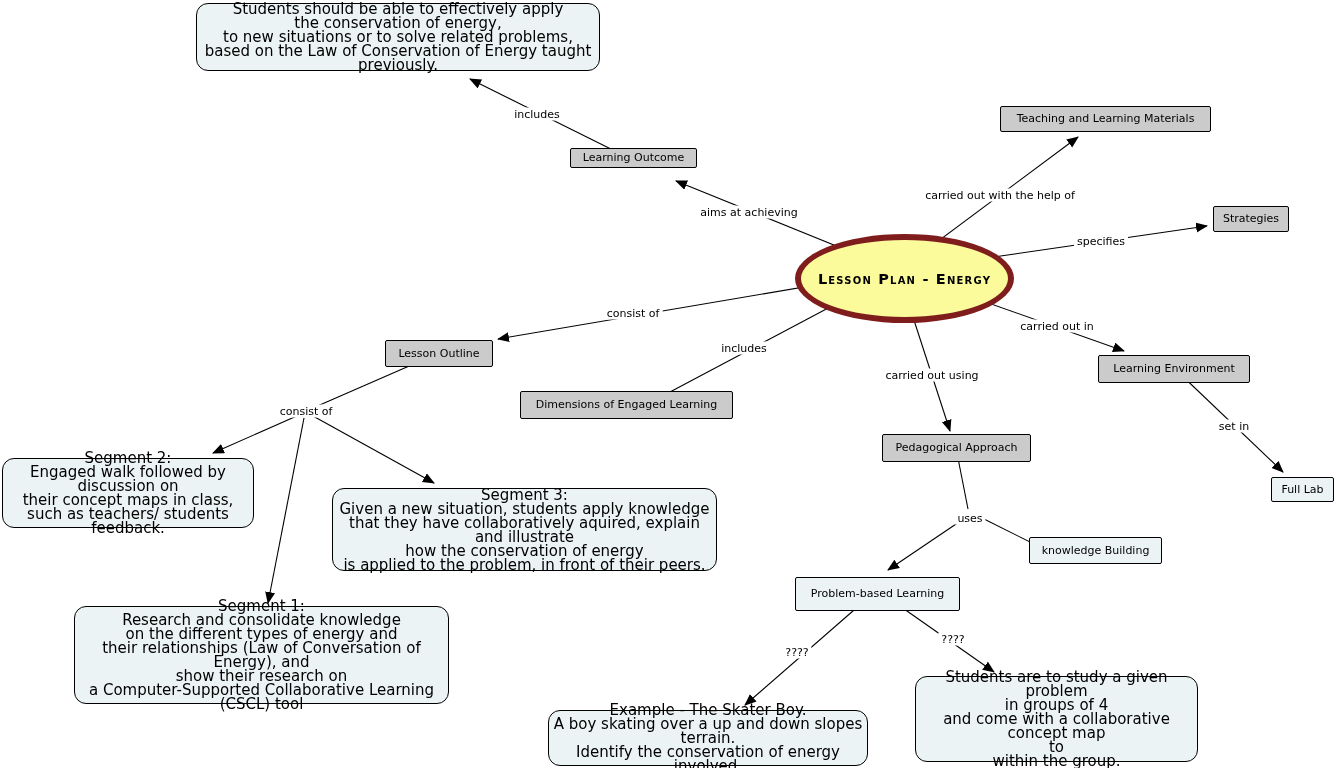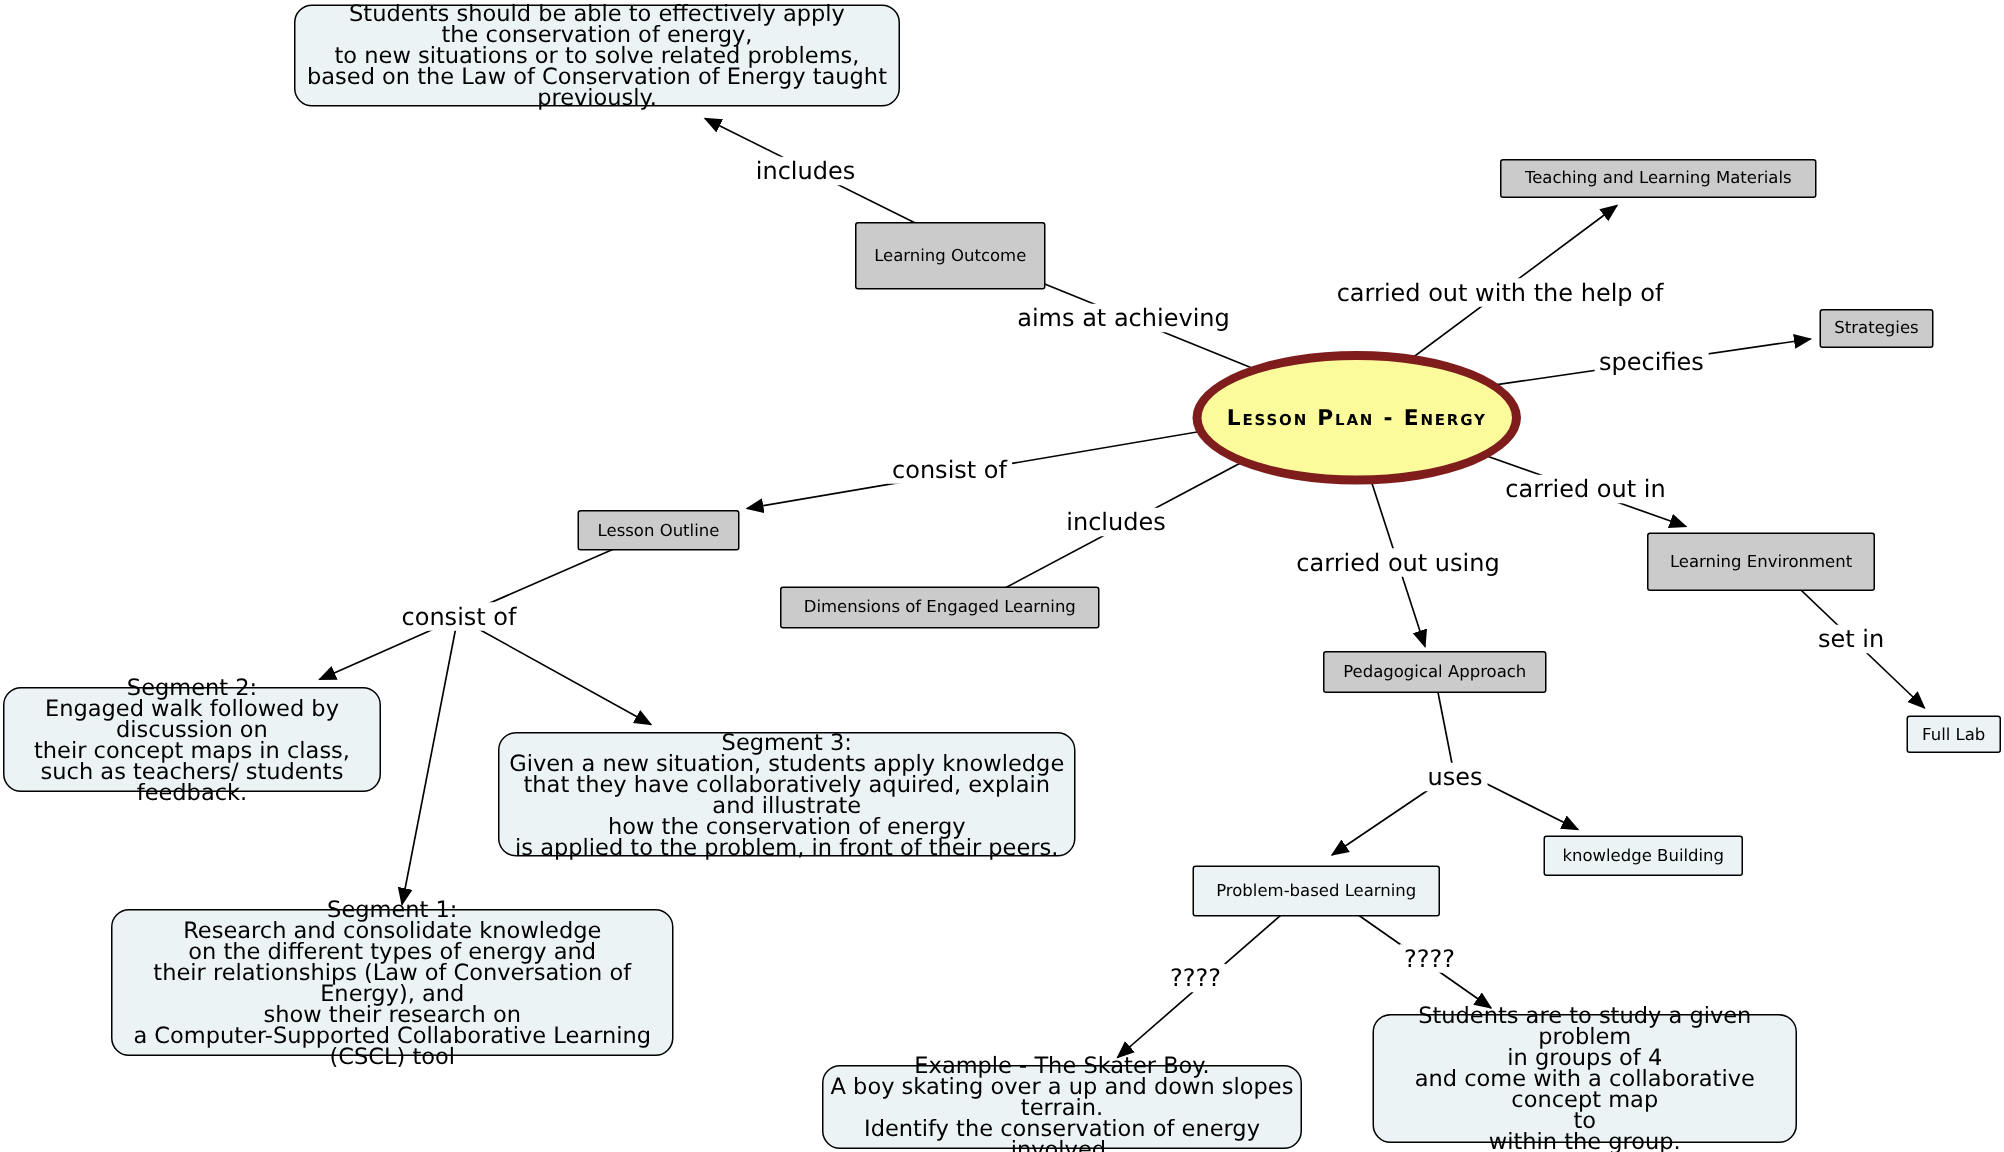--- a/index.html
+++ b/index.html
@@ -42,21 +42,21 @@
     font-size: 14.5px;
     letter-spacing: 1.2px;
     z-index: 2;
   }
 
   .link-label {
     position: absolute;
     transform: translate(-50%, -50%);
     background: #ffffff;
     padding: 0 3px;
-    font-size: 16px;
+    font-size: 11px;
     white-space: nowrap;
     z-index: 1;
   }
 </style>
 </head>
 <body>
 
 <div id="canvas">
 
   <svg id="wires" width="1336" height="768" viewBox="0 0 1336 768">
@@ -85,39 +85,39 @@
       <line x1="877" y1="590" x2="745" y2="705" marker-end="url(#arrow)"></line>
       <line x1="877" y1="590" x2="994" y2="672" marker-end="url(#arrow)"></line>
     </g>
   </svg>
 
   <div class="node light para" style="left:196px; top:3px; width:404px; height:68px">Students should be able to effectively apply
 the conservation of energy,
 to new situations or to solve related problems,
 based on the Law of Conservation of Energy taught previously.</div>
 
-  <div class="node gray" style="left:570px; top:148px; width:127px; height:45px">Learning Outcome</div>
+  <div class="node gray" style="left:570px; top:148px; width:127px; height:20px">Learning Outcome</div>
 
   <div class="node gray" style="left:1000px; top:106px; width:211px; height:26px">Teaching and Learning Materials</div>
 
   <div class="node gray" style="left:1213px; top:206px; width:76px; height:26px">Strategies</div>
 
   <div class="root-node">Lesson Plan - Energy</div>
 
   <div class="node gray" style="left:385px; top:340px; width:108px; height:27px">Lesson Outline</div>
 
   <div class="node gray" style="left:520px; top:391px; width:213px; height:28px">Dimensions of Engaged Learning</div>
 
-  <div class="node gray" style="left:1098px; top:355px; width:152px; height:39px">Learning Environment</div>
+  <div class="node gray" style="left:1098px; top:355px; width:152px; height:28px">Learning Environment</div>
 
   <div class="node gray" style="left:882px; top:434px; width:149px; height:28px">Pedagogical Approach</div>
 
   <div class="node light" style="left:1271px; top:477px; width:63px; height:25px">Full Lab</div>
 
-  <div class="node light" style="left:1029px; top:557px; width:133px; height:27px">knowledge Building</div>
+  <div class="node light" style="left:1029px; top:537px; width:133px; height:27px">knowledge Building</div>
 
   <div class="node light" style="left:795px; top:577px; width:165px; height:34px">Problem-based Learning</div>
 
   <div class="node light para" style="left:2px; top:458px; width:252px; height:70px">Segment 2:
 Engaged walk followed by discussion on
 their concept maps in class,
 such as teachers/ students feedback.</div>
 
   <div class="node light para" style="left:332px; top:488px; width:385px; height:83px">Segment 3:
 Given a new situation, students apply knowledge

